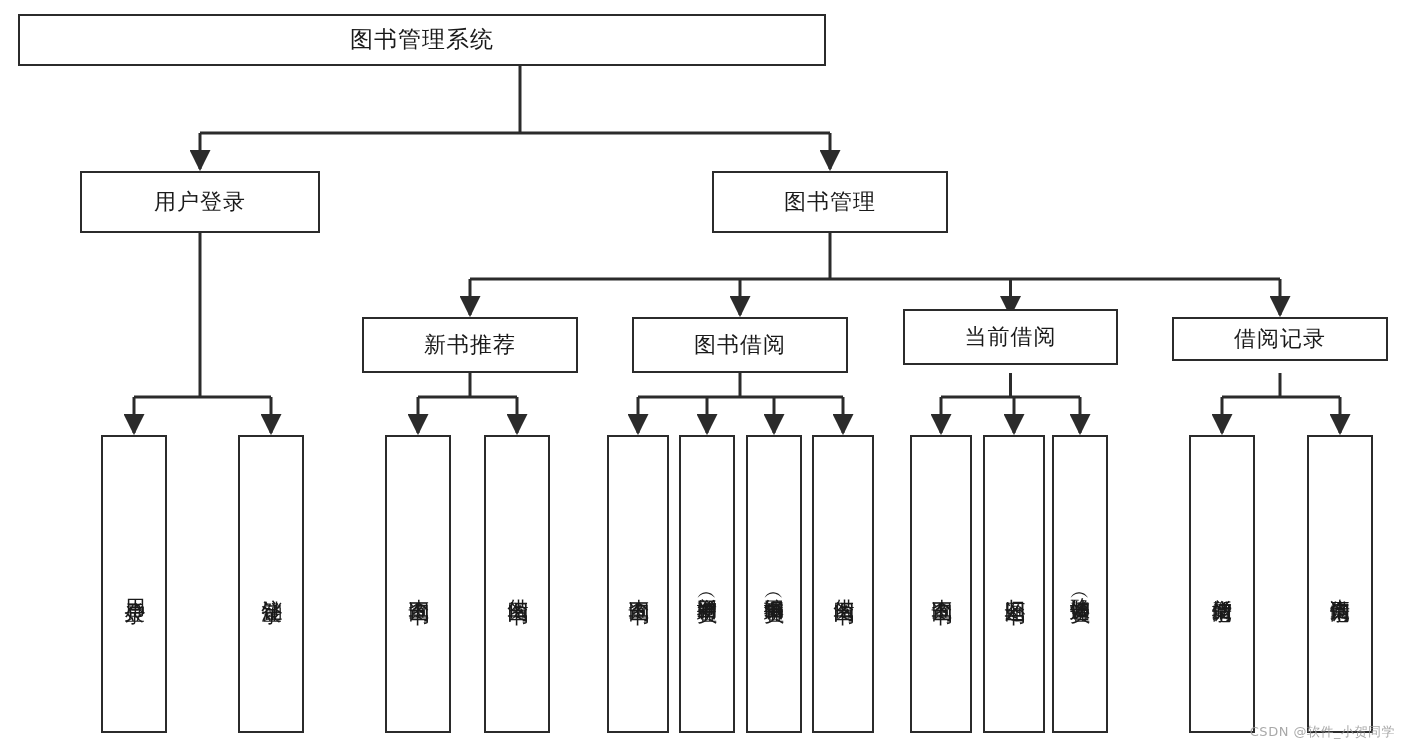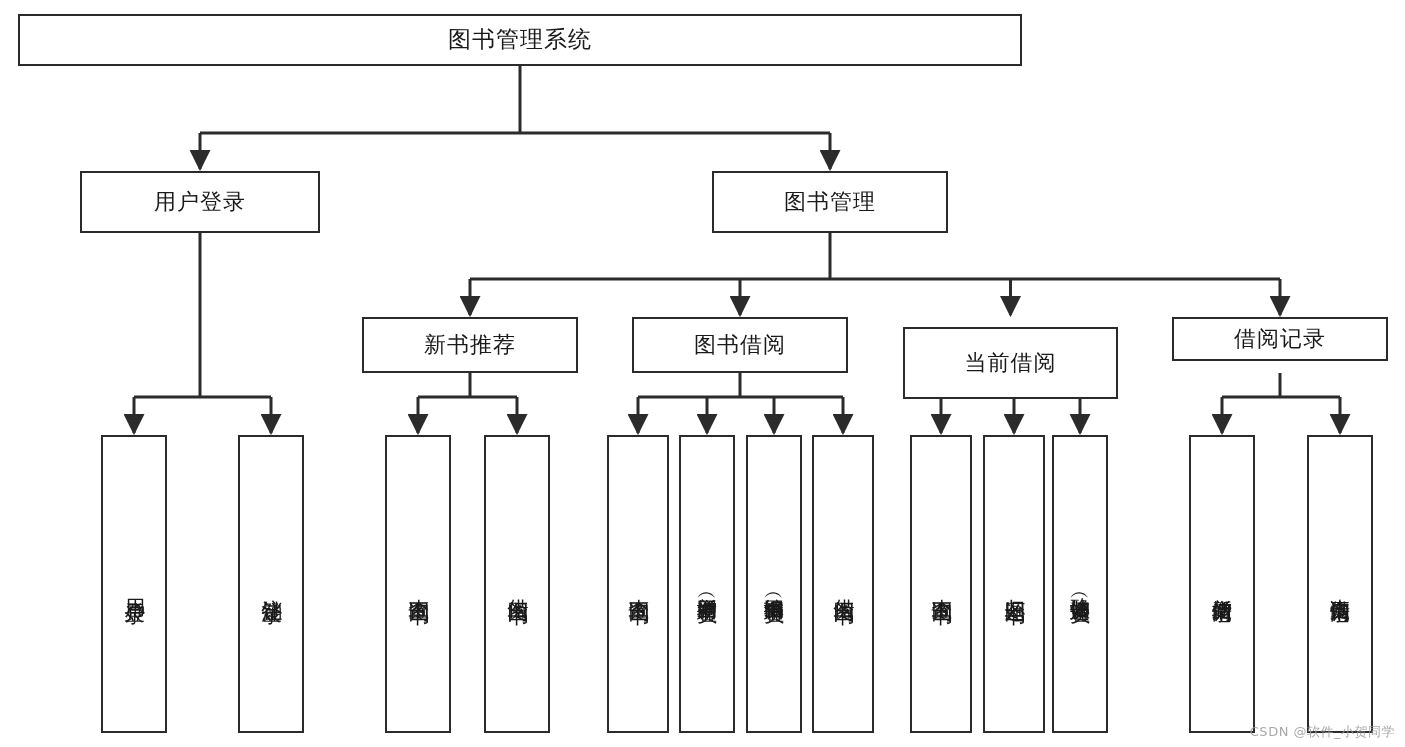--- a/index.html
+++ b/index.html
@@ -113,38 +113,38 @@
         <path d="M 941 397 L 941 433" marker-end="url(#arrow)"></path>
         <path d="M 1014 397 L 1014 433" marker-end="url(#arrow)"></path>
         <path d="M 1080 397 L 1080 433" marker-end="url(#arrow)"></path>
         <path d="M 1280 373 L 1280 397"></path>
         <path d="M 1222 397 L 1340 397"></path>
         <path d="M 1222 397 L 1222 433" marker-end="url(#arrow)"></path>
         <path d="M 1340 397 L 1340 433" marker-end="url(#arrow)"></path>
       </g>
   </svg>
 
-  <div class="node node-root" style="left: 18px; top: 14px; width: 1004px; height: 52px;">
+  <div class="node node-root" style="left: 18px; top: 14px; width: 808px; height: 52px;">
     <span class="node-h">图书管理系统</span>
   </div>
 
   <div class="node node-l1" style="left: 80px; top: 171px; width: 240px; height: 62px;">
     <span class="node-h">用户登录</span>
   </div>
   <div class="node node-l1" style="left: 712px; top: 171px; width: 236px; height: 62px;">
     <span class="node-h">图书管理</span>
   </div>
 
   <div class="node node-l2" style="left: 632px; top: 317px; width: 216px; height: 56px;">
     <span class="node-h">图书借阅</span>
   </div>
   <div class="node node-l2" style="left: 362px; top: 317px; width: 216px; height: 56px;">
     <span class="node-h">新书推荐</span>
   </div>
-  <div class="node node-l2" style="left: 903px; top: 327px; width: 215px; height: 72px;">
+  <div class="node node-l2" style="left: 903px; top: 309px; width: 215px; height: 56px;">
     <span class="node-h">当前借阅</span>
   </div>
   <div class="node node-l2" style="left: 1172px; top: 317px; width: 216px; height: 44px;">
     <span class="node-h">借阅记录</span>
   </div>
 
   <div class="node node-leaf" style="left: 101px; top: 435px; width: 66px; height: 298px;">
     <span class="vtext">用户登录</span>
   </div>
   <div class="node node-leaf" style="left: 238px; top: 435px; width: 66px; height: 298px;">

